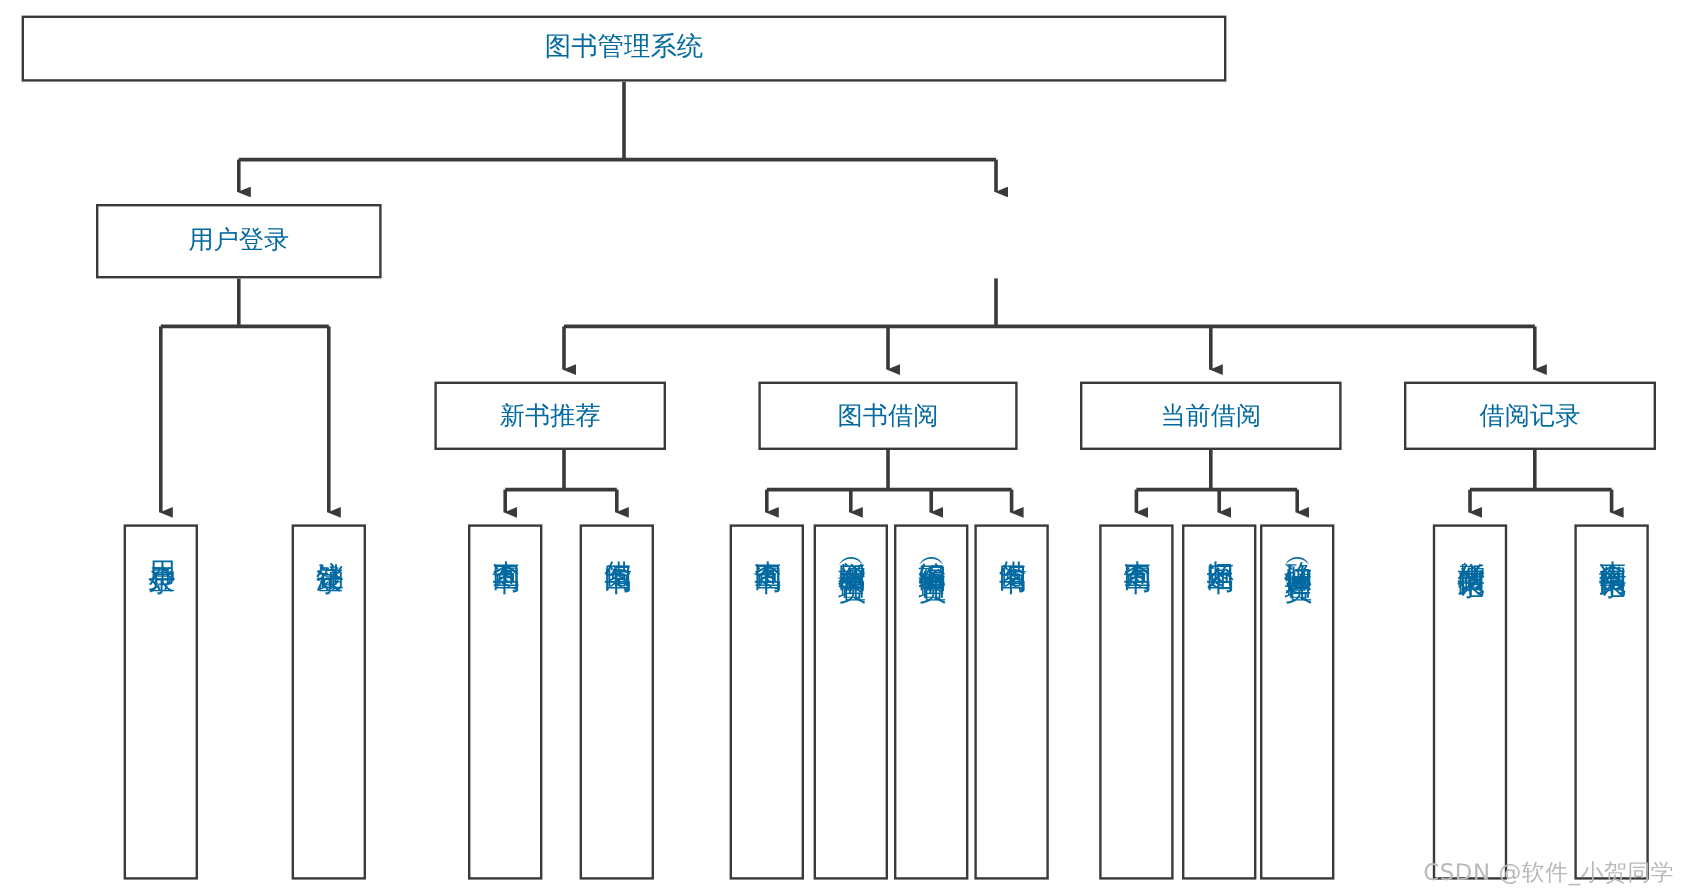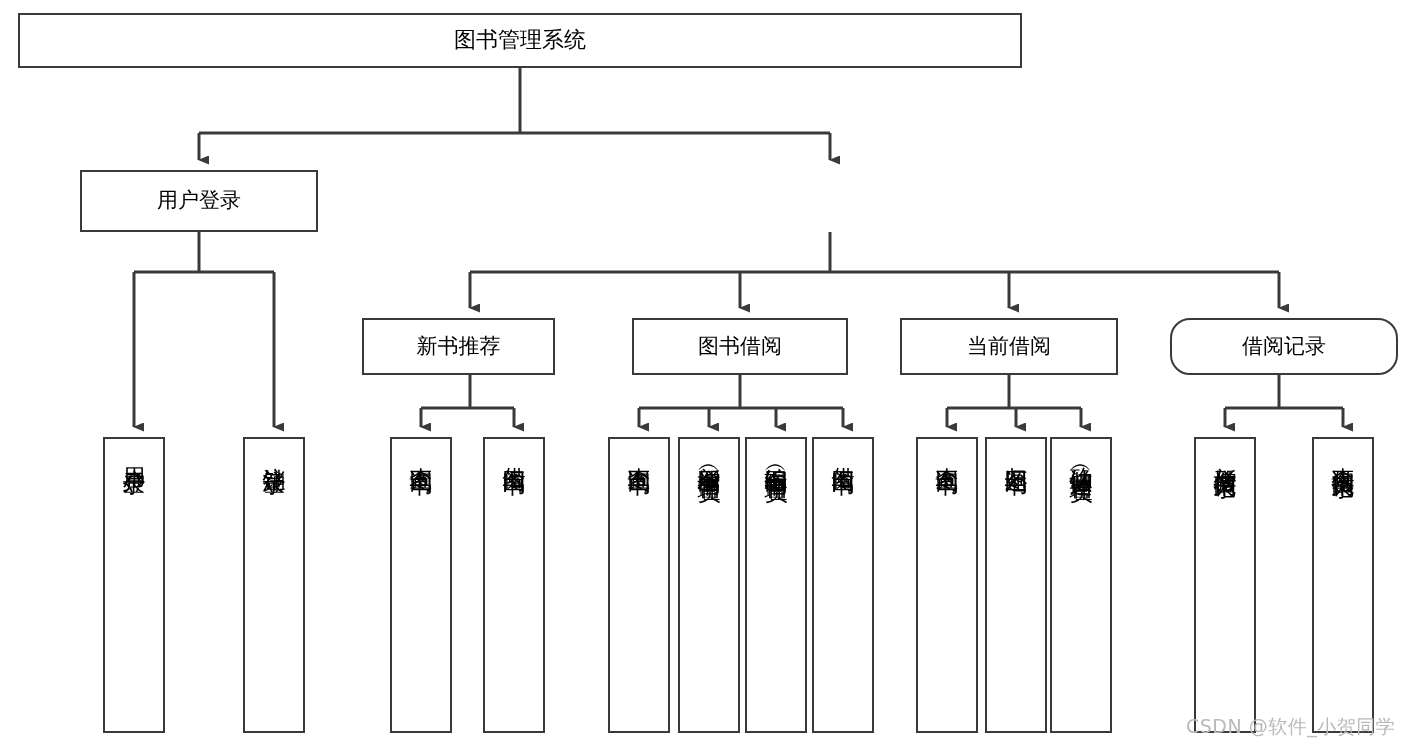--- a/index.html
+++ b/index.html
@@ -29,21 +29,21 @@
     position: absolute;
     box-sizing: border-box;
     background: #ffffff;
     border: 2px solid #3a3a3a;
     display: flex;
     align-items: center;
     justify-content: center;
     z-index: 2;
   }
   .node .label {
-    color: #000000;
+    color: #0369a1;
     text-align: right;
     line-height: 1.12;
     white-space: nowrap;
   }
   
   .node.h .label {
     font-size: 21px;
   }
   .node.root .label {
     font-size: 22px;
@@ -138,21 +138,21 @@
 
   <div class="node h" style="left:362px; top:318px; width:193px; height:57px;">
     <span class="label">新书推荐</span>
   </div>
   <div class="node h" style="left:632px; top:318px; width:216px; height:57px;">
     <span class="label">图书借阅</span>
   </div>
   <div class="node h" style="left:900px; top:318px; width:218px; height:57px;">
     <span class="label">当前借阅</span>
   </div>
-  <div class="node h" style="left:1170px; top:318px; width:228px; height:57px;border-radius:20px;">
+  <div class="node h" style="left:1170px; top:318px; width:210px; height:57px;">
     <span class="label">借阅记录</span>
   </div>
 
   <div class="node v" style="left:103px; top:437px; width:62px; height:296px;">
     <span class="label">用户登录</span>
   </div>
   <div class="node v" style="left:243px; top:437px; width:62px; height:296px;">
     <span class="label">注销登录</span>
   </div>
 

